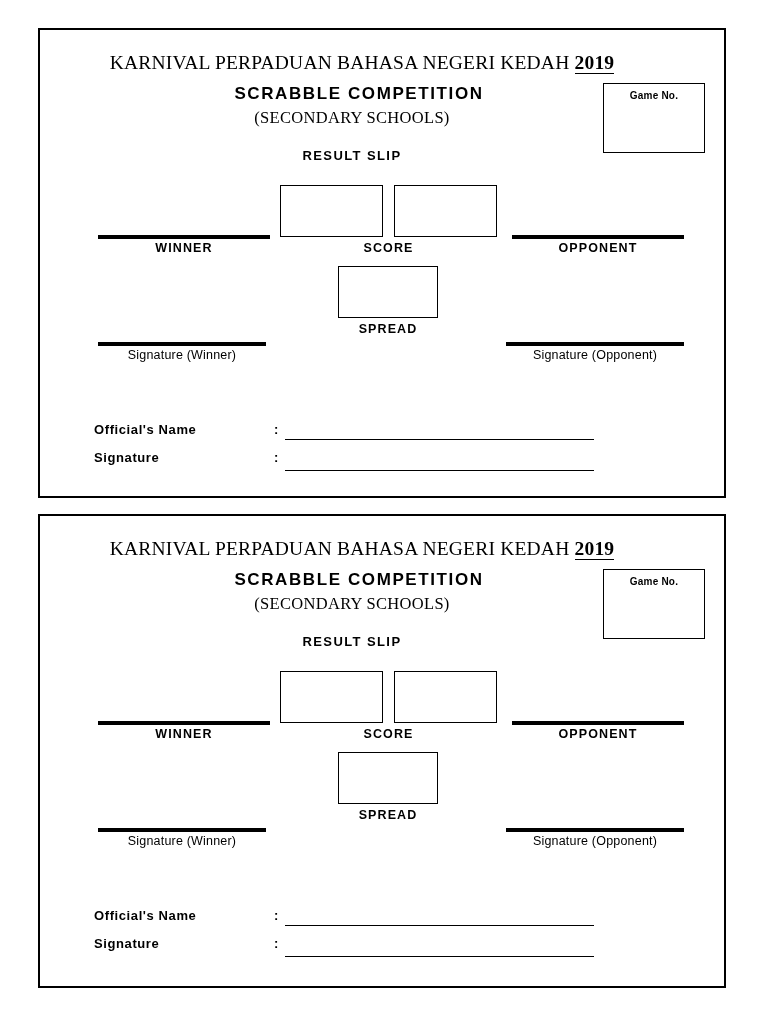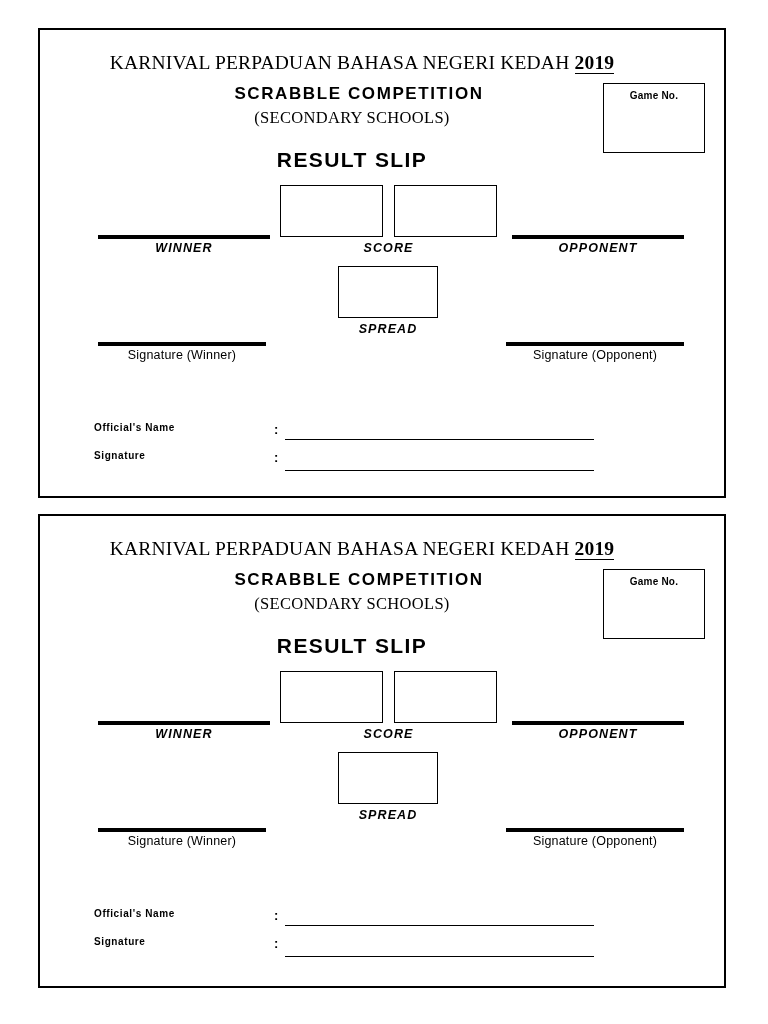--- a/index.html
+++ b/index.html
@@ -91,21 +91,21 @@
   }
 
   .title-slip {
     position: absolute;
     left: 0;
     right: 0;
     top: 118px;
     text-align: center;
     font-family: "Liberation Sans", sans-serif;
     font-weight: bold;
-    font-size: 21px;
+    font-size: 13px;
     letter-spacing: 1.4px;
     padding-right: 60px;
     box-sizing: border-box;
   }
 
   
   .game-no-box {
     position: absolute;
     right: 19px;
     top: 53px;
@@ -145,21 +145,20 @@
   .rule-winner   { left: 58px;  width: 172px; top: 205px; }
   .rule-opponent { left: 472px; width: 172px; top: 205px; }
 
   .field-label {
     position: absolute;
     text-align: center;
     font-family: "Liberation Sans", sans-serif;
     font-weight: bold;
     font-size: 12.5px;
     letter-spacing: 1.1px;
-    font-style: italic;
   }
   .label-winner   { left: 58px;  width: 172px; top: 211px; }
   .label-opponent { left: 472px; width: 172px; top: 211px; }
   .label-score    { left: 240px; width: 217px; top: 211px; }
 
   
   .spread-box {
     position: absolute;
     left: 298px;
     top: 236px;
@@ -199,21 +198,21 @@
   }
   .official-row-1 { top: 392px; }
   .official-row-2 { top: 420px; }
 
   .official-label {
     position: absolute;
     left: 0;
     top: 0;
     font-family: "Liberation Sans", sans-serif;
     font-weight: bold;
-    font-size: 10px;
+    font-size: 13px;
     letter-spacing: 0.6px;
     white-space: nowrap;
   }
   .official-colon {
     position: absolute;
     left: 180px;
     top: 0;
     font-family: "Liberation Sans", sans-serif;
     font-weight: bold;
     font-size: 13px;

